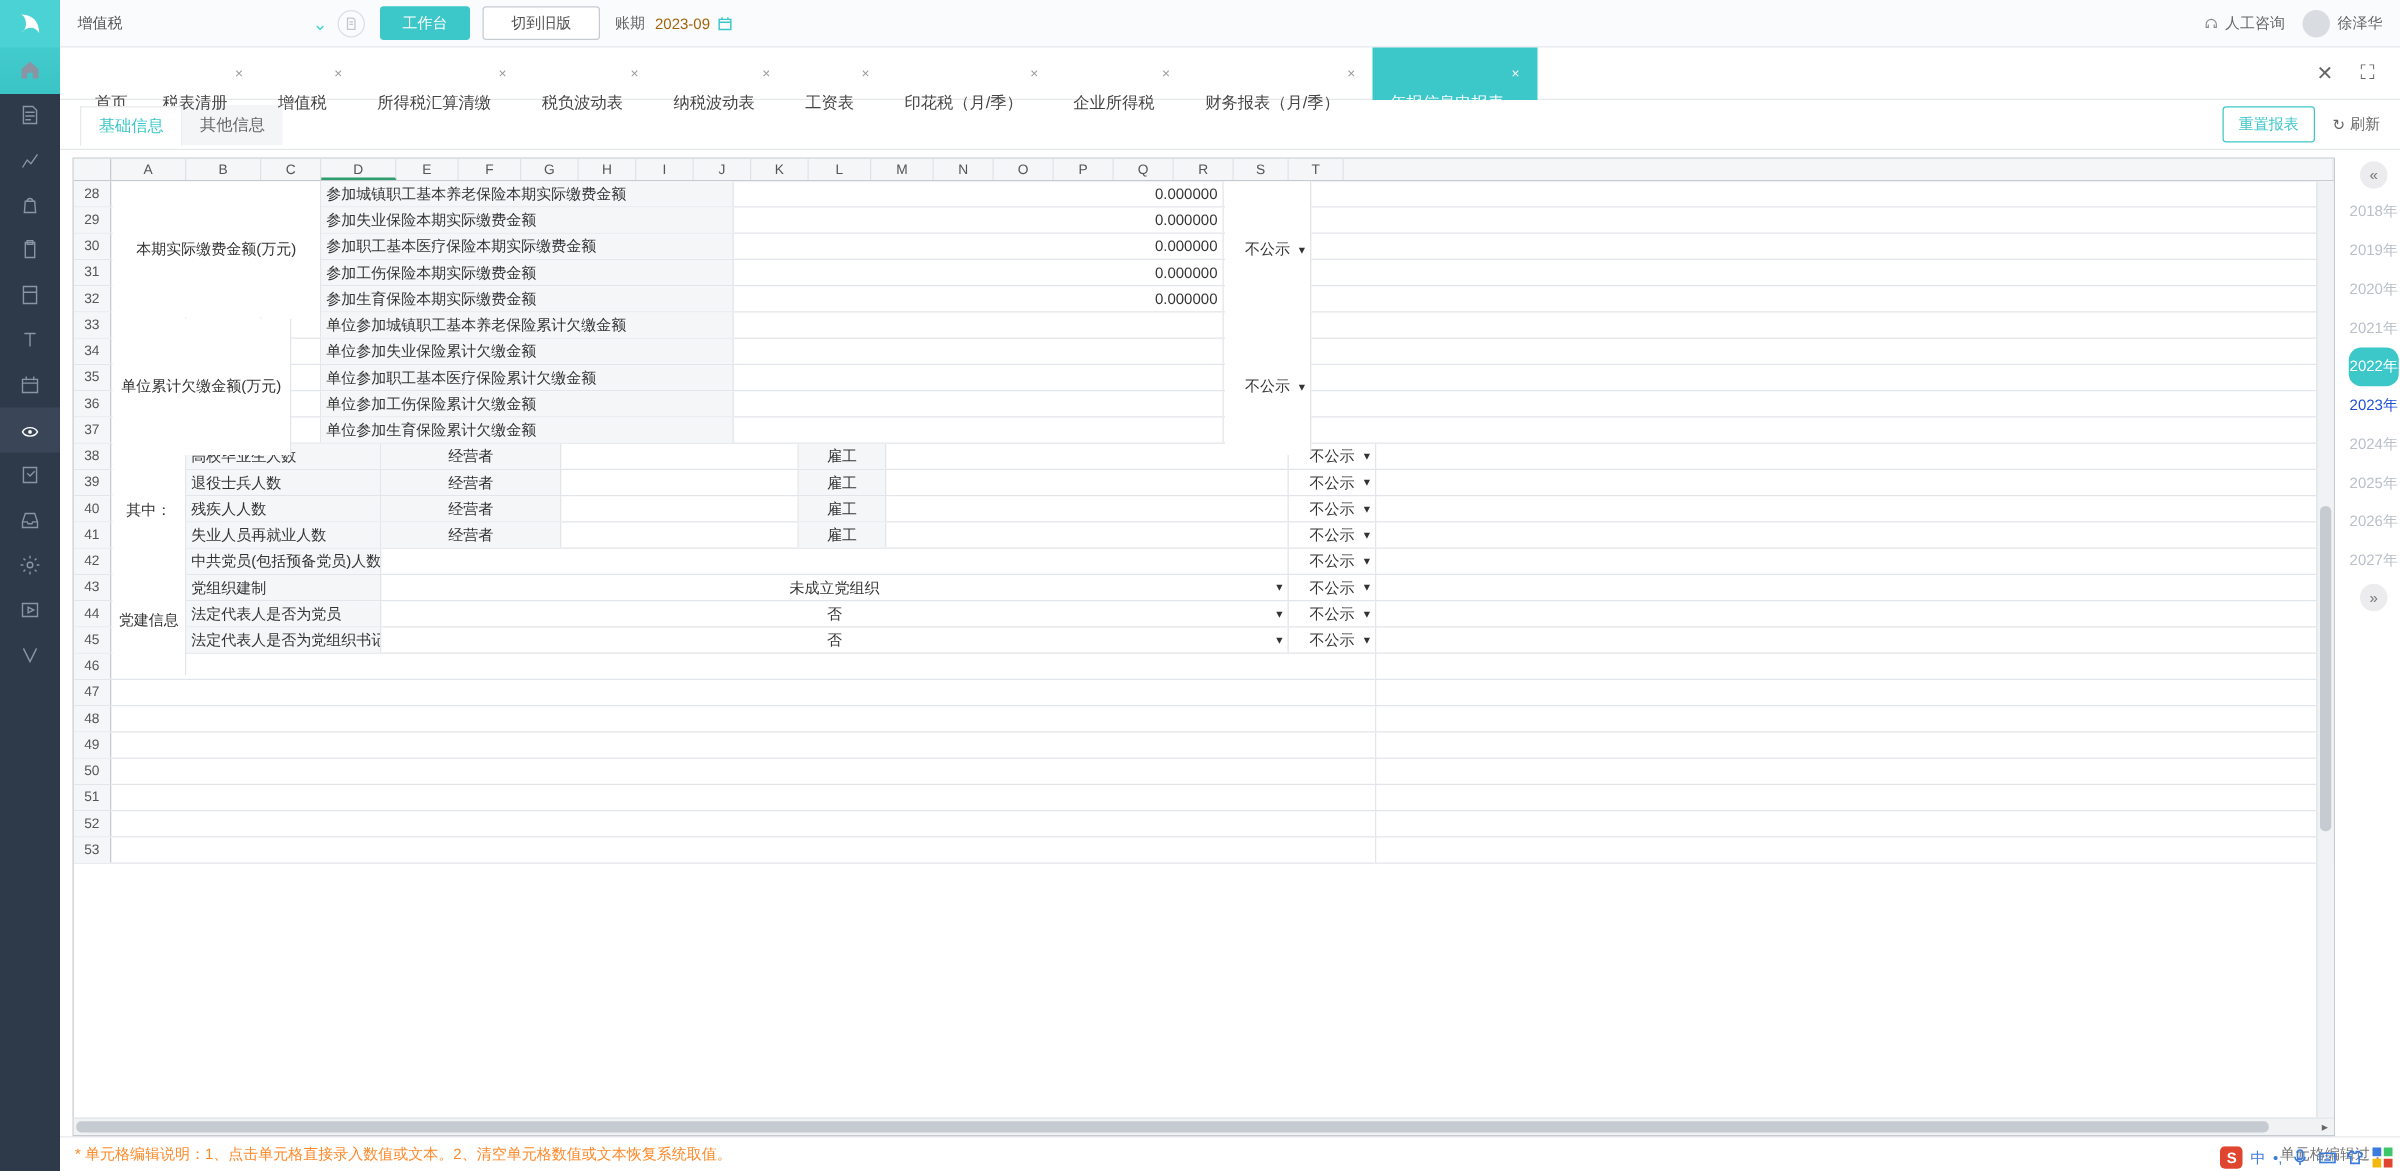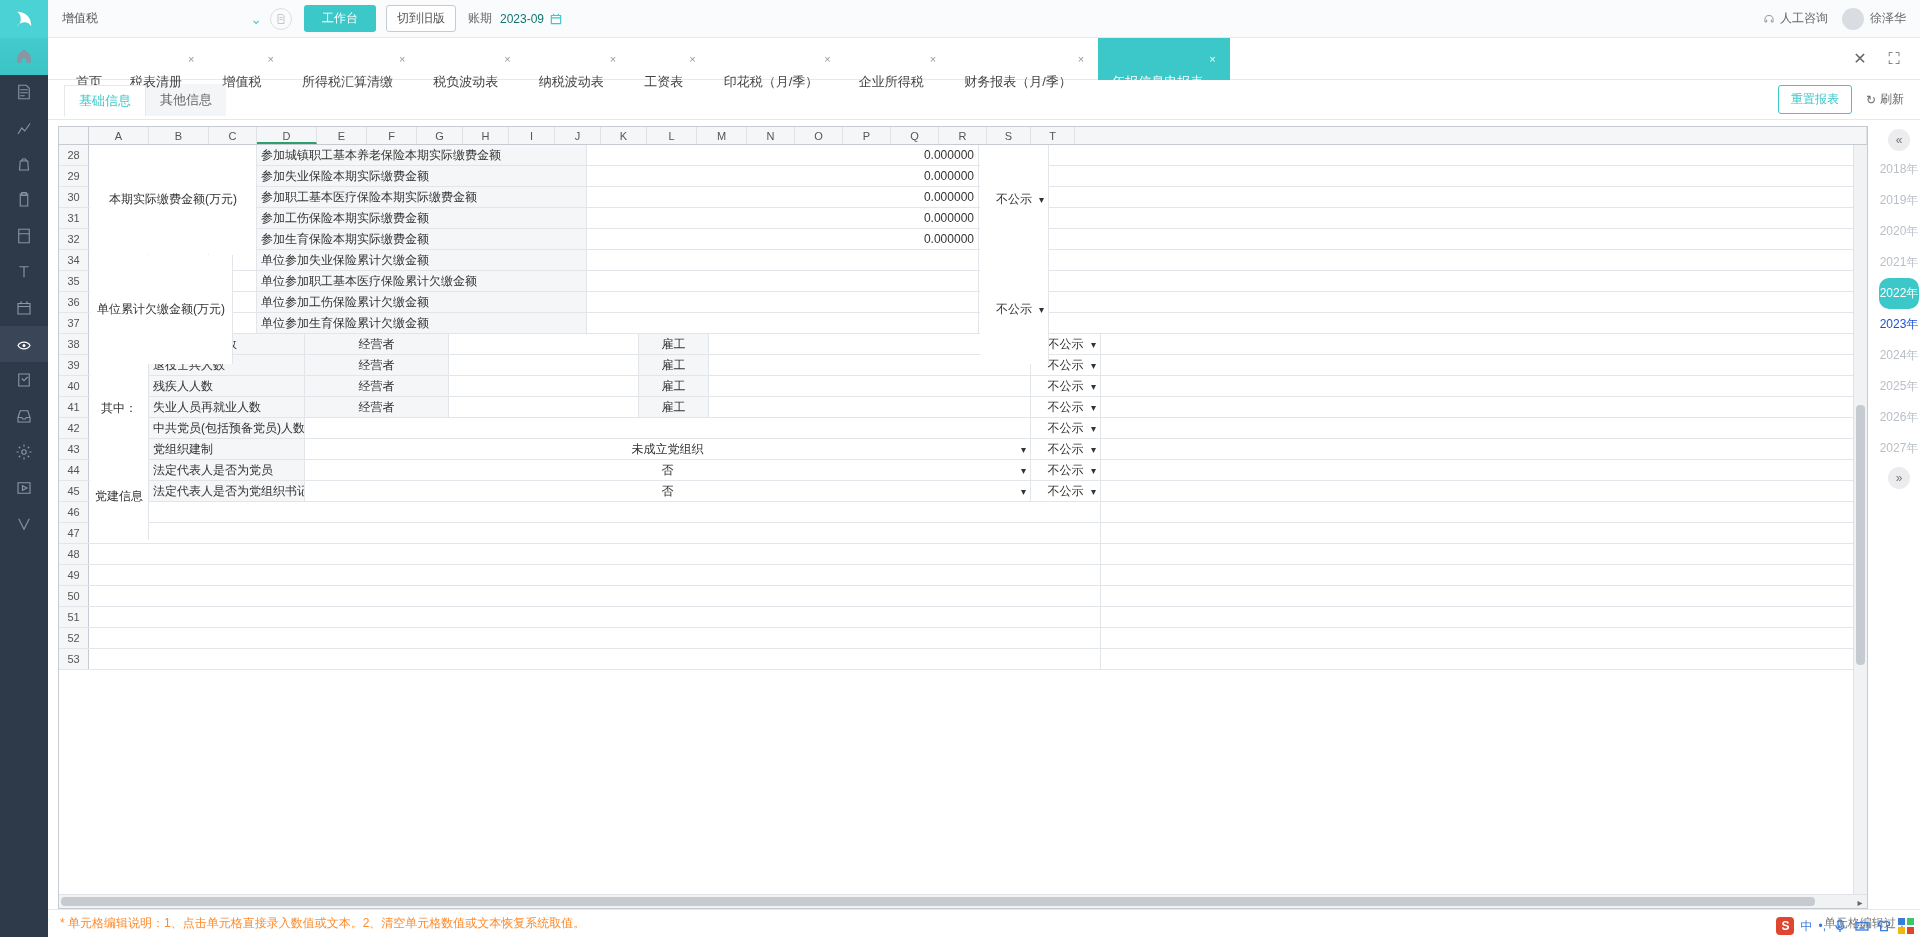--- a/index.html
+++ b/index.html
@@ -17,23 +17,23 @@
 
 
 .main { flex: 1; display: flex; flex-direction: column; min-width: 0; }
 
 
 .topbar { height: 38px; display: flex; align-items: center; padding: 0 14px; border-bottom: 1px solid #e6e9ec; background: #fafbfc; }
 .acct-select { display: flex; align-items: center; gap: 8px; width: 200px; cursor: pointer; color: #555; }
 .acct-select .chev { color: #4ad2d4; font-size: 14px; margin-left: auto; }
 .topbar .circ-icon { width: 22px; height: 22px; border-radius: 11px; border: 1px solid #dcdfe3; display: flex; align-items: center; justify-content: center; color: #c1c6cc; margin-left: 8px; }
 .btn-worktable { margin-left: 12px; background: #3cc7c9; color: #fff; border: none; padding: 5px 18px; border-radius: 3px; cursor: pointer; font-size: 12px; }
-.btn-old { margin-left: 10px; background: #fff; color: #555; border: 1px solid #c6cbd1; padding: 4px 10px; border-radius: 3px; cursor: pointer; font-size: 12px; }
+.btn-old { margin-left: 10px; background: #fff; color: #555; border: 1px solid #c6cbd1; padding: 4px 22px; border-radius: 3px; cursor: pointer; font-size: 12px; }
 .period-label { margin-left: 12px; color: #666; }
-.period-val { margin-left: 8px; color: #0f766e; display: flex; align-items: center; gap: 5px; }
+.period-val { margin-left: 8px; color: #a16207; display: flex; align-items: center; gap: 5px; }
 .period-val svg { width: 14px; height: 14px; fill: #3cc7c9; }
 .topbar-right { margin-left: auto; display: flex; align-items: center; gap: 14px; color: #666; }
 .help-link { display: flex; align-items: center; gap: 4px; cursor: pointer; }
 .help-link svg { width: 14px; height: 14px; fill: none; stroke: #888; stroke-width: 1.5; }
 .avatar { width: 22px; height: 22px; border-radius: 11px; background: #d9dde1; }
 
 
 .tabs { height: 42px; display: flex; align-items: center; padding: 0 14px; border-bottom: 1px solid #e6e9ec; gap: 0; position: relative; }
 .tab { display: flex; align-items: center; gap: 6px; padding: 0 14px; height: 42px; cursor: pointer; color: #444; white-space: nowrap; }
 .tab .tx { font-size: 13px; margin-top: 46px; }
@@ -371,20 +371,30 @@
                   <div class="rownum">32</div>
                   <div class="cell w-A"></div>
                   <div class="cell w-B"></div>
                   <div class="cell w-C"></div>
                   <div class="cell head-gray" style="width:330px;min-width:330px;">参加生育保险本期实际缴费金额</div>
                   <div class="cell right" style="width:392px;min-width:392px;">0.000000</div>
                   <div class="cell center" style="width:70px;min-width:70px;"></div>
                   <div class="cell w-rest"></div>
                 </div>
                 <div class="row">
+                  <div class="rownum">33</div>
+                  <div class="cell w-A"></div>
+                  <div class="cell w-B"></div>
+                  <div class="cell w-C"></div>
+                  <div class="cell head-gray" style="width:330px;min-width:330px;">单位参加城镇职工基本养老保险累计欠缴金额</div>
+                  <div class="cell right" style="width:392px;min-width:392px;"></div>
+                  <div class="cell center" style="width:70px;min-width:70px;"></div>
+                  <div class="cell w-rest"></div>
+                </div>
+                <div class="row">
                   <div class="rownum">34</div>
                   <div class="cell w-A"></div>
                   <div class="cell w-B"></div>
                   <div class="cell w-C"></div>
                   <div class="cell head-gray" style="width:330px;min-width:330px;">单位参加失业保险累计欠缴金额</div>
                   <div class="cell right" style="width:392px;min-width:392px;"></div>
                   <div class="cell center" style="width:70px;min-width:70px;"></div>
                   <div class="cell w-rest"></div>
                 </div>
                 <div class="row">

